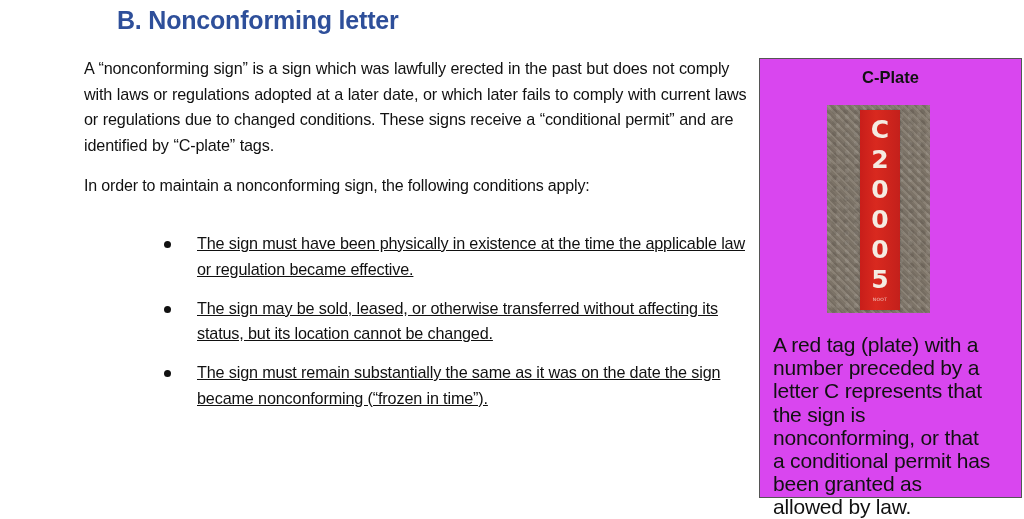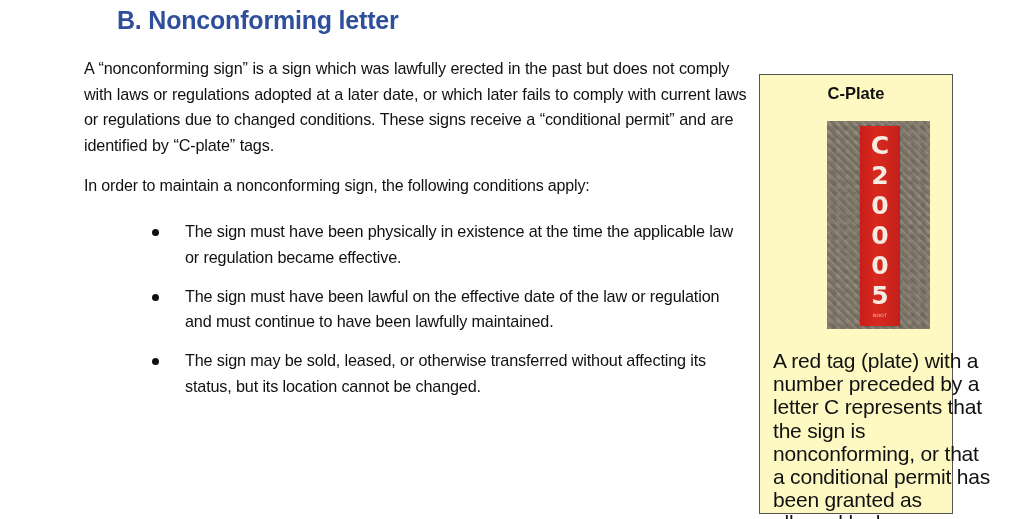--- a/index.html
+++ b/index.html
@@ -46,23 +46,24 @@
       font-size: 16px;
       line-height: 25.5px;
       letter-spacing: -0.15px;
       white-space: nowrap;
     }
     .bullets {
       position: absolute;
       left: 146px;
       top: 215px;
       width: 600px;
-      margin: 4px;
+      margin: 16px;
       padding: 0;
       list-style: none;
+      text-decoration: underline;
     }
     .bullets li {
       position: relative;
       padding-left: 35px;
       font-size: 16.2px;
       line-height: 25.5px;
       letter-spacing: -0.15px;
       margin-bottom: 13.5px;
     }
     .bullet-dot {
@@ -70,26 +71,26 @@
       left: 2px;
       top: 10px;
       width: 7px;
       height: 7px;
       border-radius: 50%;
       background: #111111;
     }
     .sidebox {
       position: absolute;
       left: 759px;
-      top: 74px;
-      width: 194px;
+      top: 58px;
+      width: 263px;
       height: 440px;
       border: 1.5px solid #555555;
       box-sizing: border-box;
-      background: #fef9c3;
+      background: #d946ef;
     }
     .sidebox-title {
       position: absolute;
       left: 0;
       right: 0;
       top: 9px;
       text-align: center;
       font-weight: bold;
       font-size: 16.5px;
       color: #111111;
@@ -155,25 +156,25 @@
 
 <p class="lead">In order to maintain a nonconforming sign, the following conditions apply:</p>
 
 <ul class="bullets">
   <li>
     <span class="bullet-dot"></span>
     <span>The sign must have been physically in existence at the time the applicable law or regulation became effective.</span>
   </li>
   <li>
     <span class="bullet-dot"></span>
-    <span>The sign must have been lawful on the effective date of the law or regulation and must continue to have been lawfully maintained.</span>
+    <span>The sign may be sold, leased, or otherwise transferred without affecting its status, but its location cannot be changed.</span>
   </li>
   <li>
     <span class="bullet-dot"></span>
-    <span>The sign may be sold, leased, or otherwise transferred without affecting its status, but its location cannot be changed.</span>
+    <span>The sign must remain substantially the same as it was on the date the sign became nonconforming (“frozen in time”).</span>
   </li>
 </ul>
 
 <div class="sidebox">
   <div class="sidebox-title">C-Plate</div>
 
   <div class="plate-photo">
     <div class="plate-tag">
       <span class="plate-char">C</span>
       <span class="plate-char">2</span>

